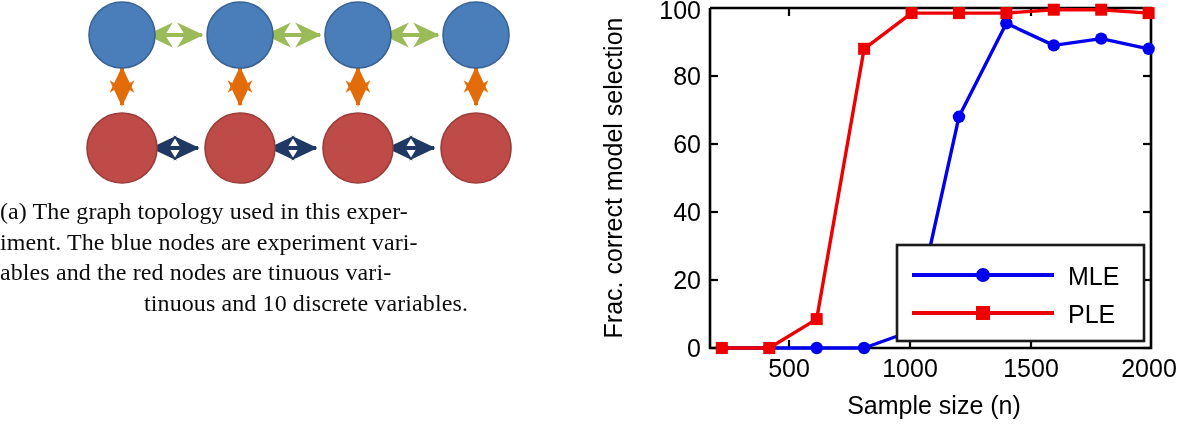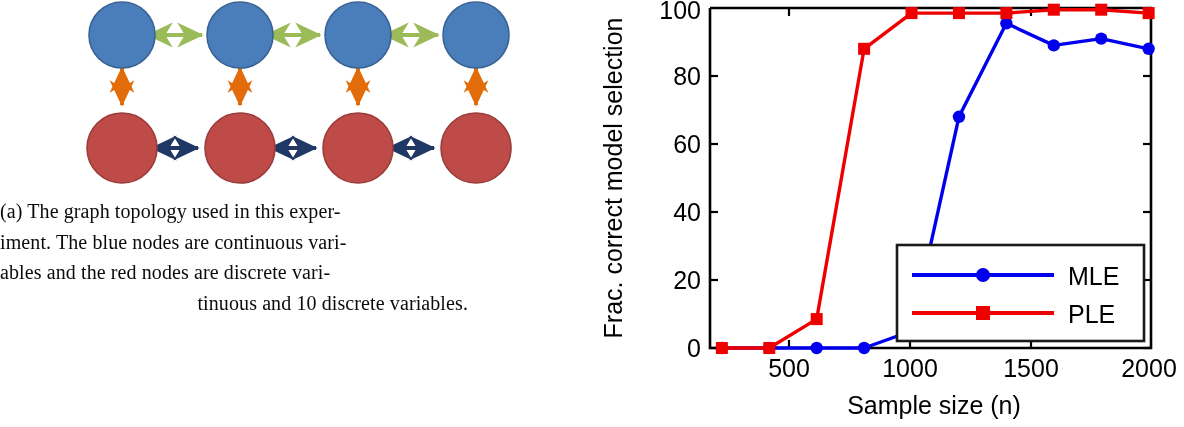--- a/index.html
+++ b/index.html
@@ -11,21 +11,21 @@
   #root{position:absolute;inset:0;}
 
   
   #panel-a{position:absolute;left:0;top:0;width:592px;height:427px;}
   #graph-figure{position:absolute;left:0;top:0;width:592px;height:190px;}
   #graph-svg{display:block;}
 
   #caption{
     position:absolute;left:0;top:196px;width:468px;
     font-family:"Liberation Serif",serif;
-    font-size:20px;line-height:30.5px;color:#0b0b0b;
+    font-size:24px;line-height:30.5px;color:#0b0b0b;
     text-align:justify;text-justify:inter-word;
     letter-spacing:.1px;
   }
   #caption .lastline{text-align:right;}
 
   
   #panel-b{position:absolute;left:592px;top:0;width:592px;height:427px;}
   #chart-svg{display:block;}
 
   .axis-title{
@@ -101,22 +101,22 @@
           <circle cx="122" cy="148" r="35" fill="#BE4B48" stroke="#9A3C39" stroke-width="1.6"></circle>
           <circle cx="240" cy="148" r="35" fill="#BE4B48" stroke="#9A3C39" stroke-width="1.6"></circle>
           <circle cx="358" cy="148" r="35" fill="#BE4B48" stroke="#9A3C39" stroke-width="1.6"></circle>
           <circle cx="476" cy="148" r="35" fill="#BE4B48" stroke="#9A3C39" stroke-width="1.6"></circle>
         </g>
       </svg>
     </div>
 
     <div id="caption">
       <div>(a) The graph topology used in this exper-</div>
-      <div>iment. The blue nodes are continuous vari-</div>
-      <div>ables and the red nodes are discrete vari-</div>
+      <div>iment. The blue nodes are experiment vari-</div>
+      <div>ables and the red nodes are tinuous vari-</div>
       <div class="lastline">tinuous and 10 discrete variables.</div>
     </div>
   </div>
 
   <div id="panel-b">
     <svg id="chart-svg" width="592" height="427" viewBox="0 0 592 427">
 
       <g>
         <polyline points="118,8 559,8 559,348 118,348 118,8" fill="none" stroke="#000000" stroke-width="2.6"></polyline>
       </g>

